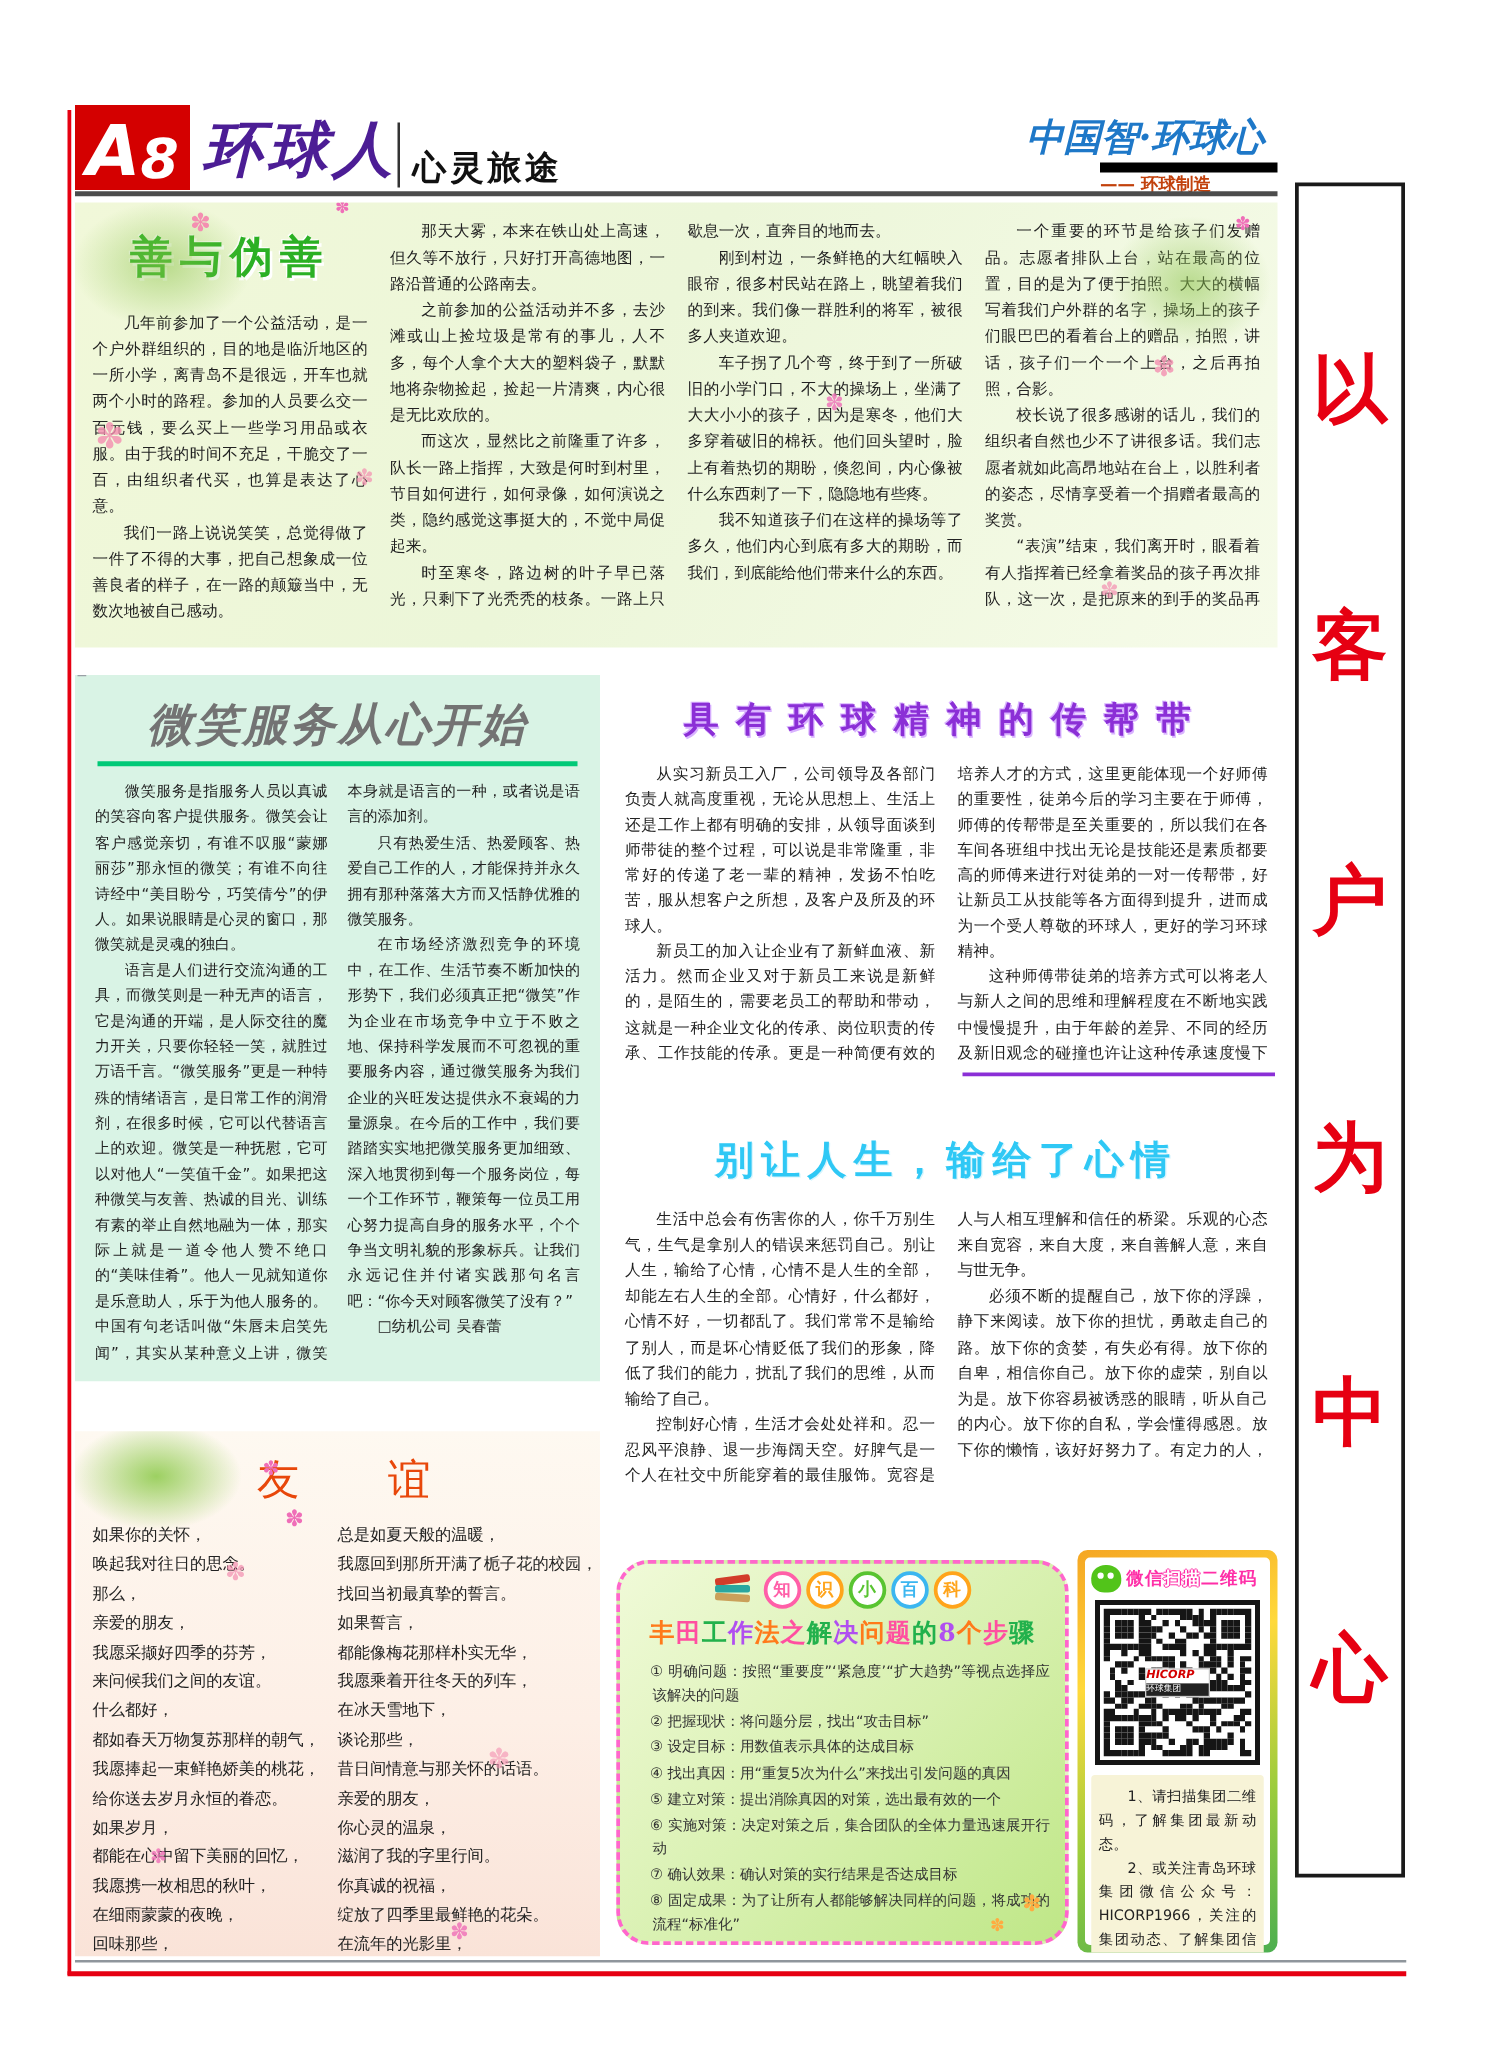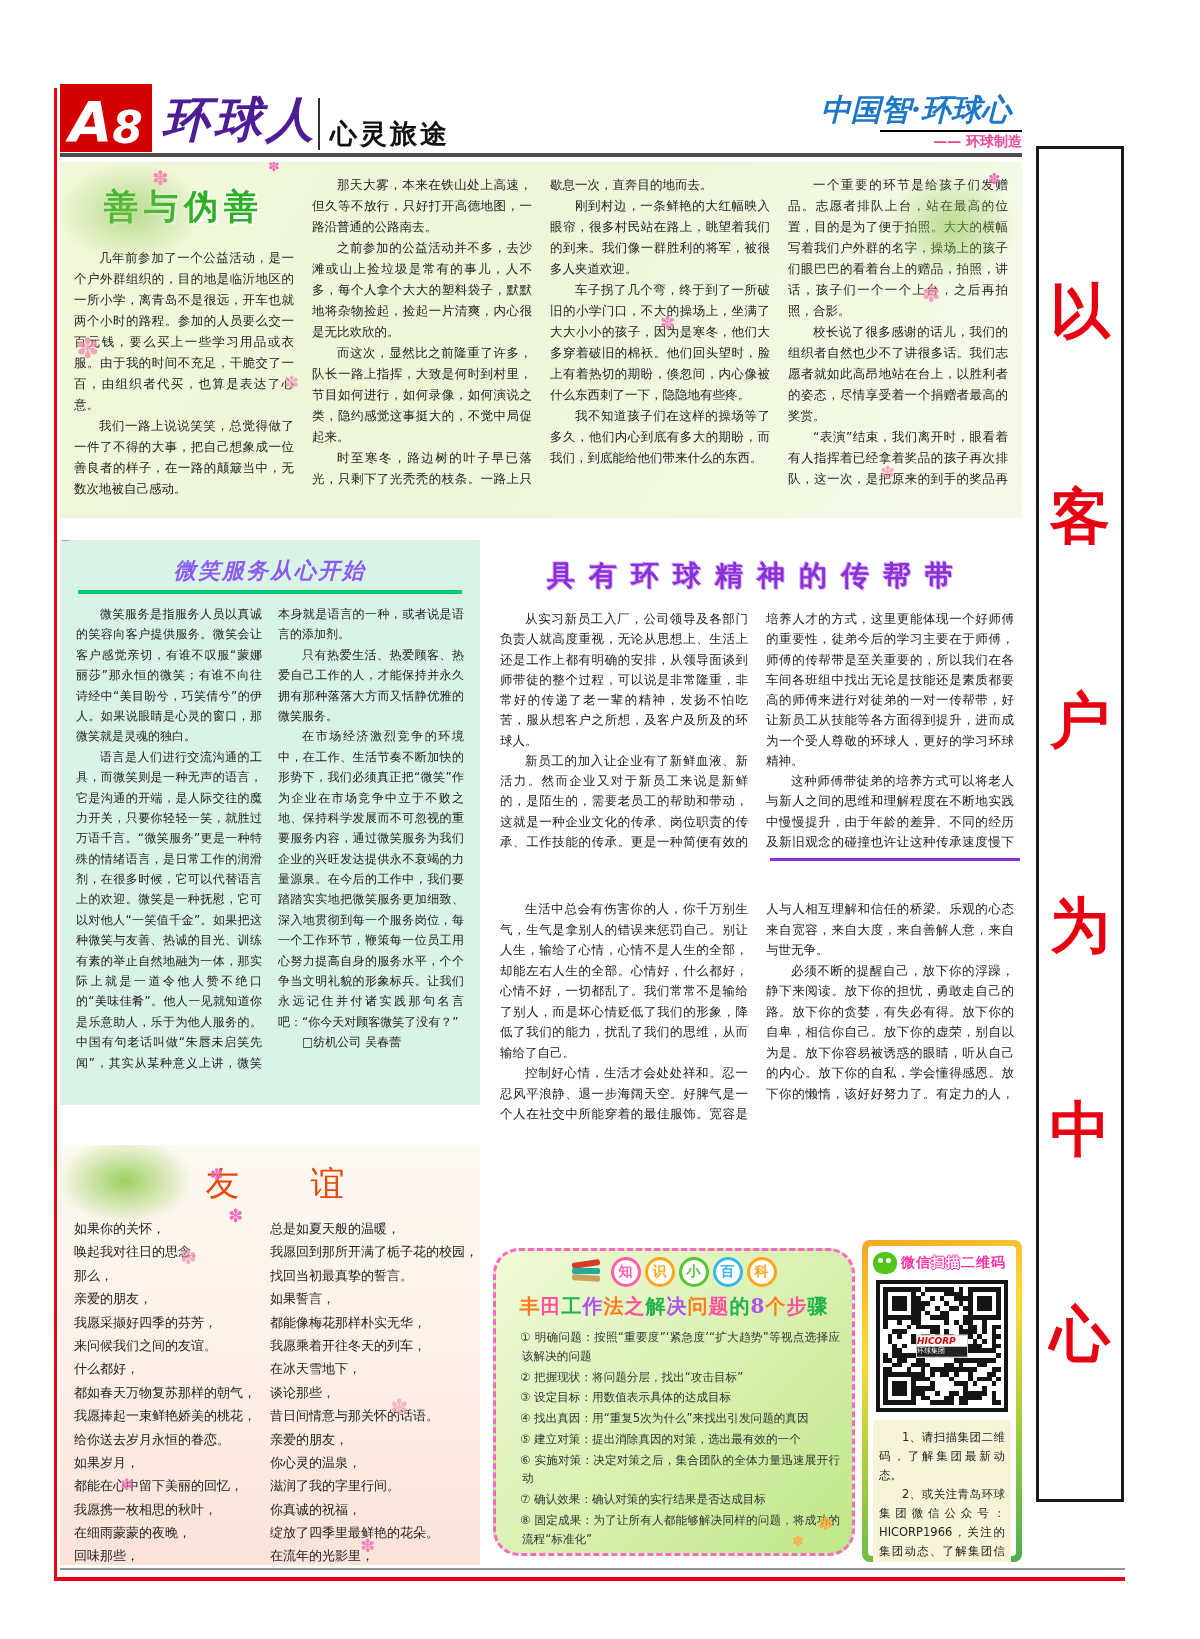--- a/index.html
+++ b/index.html
@@ -17,42 +17,42 @@
   .a8block{left:60px;top:84px;width:92px;height:68px;background:#d40000;color:#fff;
            display:flex;align-items:flex-end;justify-content:center;font-weight:bold;
            font-style:italic;line-height:1;padding-bottom:2px;}
   .a8block .a{font-size:56px;} .a8block .n8{font-size:44px;}
   .masthead{left:162px;top:88px;font-family:"DejaVu Serif",serif;font-weight:bold;
             font-style:italic;font-size:48px;color:#4c1d95;letter-spacing:4px;}
   .head-div{left:318px;top:98px;width:2px;height:52px;background:#333;}
   .section-name{left:330px;top:116px;font-size:27px;font-weight:bold;color:#111;letter-spacing:3px;}
   .brand{left:810px;top:90px;width:212px;text-align:center;color:#1e78c8;font-size:30px;
          font-weight:bold;font-style:italic;font-family:"DejaVu Serif",serif;}
-  .brand-sub{left:880px;top:130px;width:142px;text-align:right;color:#ec4899;
-             font-size:14px;font-weight:bold;border-top:2px solid #000000;padding-top:1px;}
+  .brand-sub{left:880px;top:130px;width:142px;text-align:left;color:#c2410c;
+             font-size:14px;font-weight:bold;border-top:8px solid #000000;padding-top:1px;}
 
   
   .cols p{margin:0;text-indent:2em;text-align:justify;}
   .byline{text-align:right;margin-top:8px;text-indent:0;}
   .contents{display:contents;}
 
   
   .panel-charity{left:60px;top:162px;width:962px;height:356px;overflow:hidden;
     background:linear-gradient(120deg,#f1f8d9 0%,#ecf6d9 45%,#f6fbe9 100%);padding:12px 14px;}
   .charity-cols{column-count:4;column-gap:18px;column-fill:auto;height:100%;
                 font-size:12.5px;line-height:1.68;}
   .charity-title{text-align:center;font-size:34px;font-weight:bold;color:#2bb024;
     font-family:"DejaVu Serif",serif;letter-spacing:6px;margin:4px 0 12px 0;
     text-shadow:2px 2px 0 #ffffff,-1px -1px 0 #ffffff;}
 
   
   .panel-smile{left:60px;top:540px;width:420px;height:565px;background:#d9f3e5;
                padding:14px 16px;overflow:hidden;}
-  .smile-title{text-align:center;font-size:22px;font-weight:bold;font-style:italic;
-    color:#8b5cf6;font-family:"DejaVu Serif",serif;letter-spacing:2px;margin:2px 0 4px 0;}
+  .smile-title{text-align:center;font-size:36px;font-weight:bold;font-style:italic;
+    color:#737373;font-family:"DejaVu Serif",serif;letter-spacing:2px;margin:2px 0 4px 0;}
   .smile-underline{height:4px;background:#00c977;margin:0 2px 10px 2px;}
   .smile-cols{column-count:2;column-gap:16px;column-fill:auto;height:calc(100% - 66px);
               font-size:12px;line-height:1.7;}
   .sq{width:10px;height:10px;background:#9aa0a6;}
 
   
   .panel-mentor{left:492px;top:545px;width:530px;height:330px;overflow:hidden;padding:6px 8px;}
   .mentor-title{text-align:center;font-size:28px;font-weight:bold;color:#8b2fd6;
     letter-spacing:14px;font-family:"DejaVu Serif",serif;margin:6px 0 14px 0;
     text-shadow:1px 1px 0 #d9b3ff,-1px -1px 0 #d9b3ff;}
@@ -189,20 +189,21 @@
 <div class="abs panel-mentor">
   <div class="mentor-title">具有环球精神的传帮带</div>
   <div class="mentor-cols cols">
     <div class="contents"><p>从实习新员工入厂，公司领导及各部门负责人就高度重视，无论从思想上、生活上还是工作上都有明确的安排，从领导面谈到师带徒的整个过程，可以说是非常隆重，非常好的传递了老一辈的精神，发扬不怕吃苦，服从想客户之所想，及客户及所及的环球人。</p><p>新员工的加入让企业有了新鲜血液、新活力。然而企业又对于新员工来说是新鲜的，是陌生的，需要老员工的帮助和带动，这就是一种企业文化的传承、岗位职责的传承、工作技能的传承。更是一种简便有效的培养人才的方式，这里更能体现一个好师傅的重要性，徒弟今后的学习主要在于师傅，师傅的传帮带是至关重要的，所以我们在各车间各班组中找出无论是技能还是素质都要高的师傅来进行对徒弟的一对一传帮带，好让新员工从技能等各方面得到提升，进而成为一个受人尊敬的环球人，更好的学习环球精神。</p><p>这种师傅带徒弟的培养方式可以将老人与新人之间的思维和理解程度在不断地实践中慢慢提升，由于年龄的差异、不同的经历及新旧观念的碰撞也许让这种传承速度慢下来，但是老人可以把自己的工作技能、技术传给新员工，新员工也可以将自己的新观念、新看法融入其中，相互讨论，相互帮助，使技能得到更好的提升，把环球精神满满传递下去。</p></div>
     
   </div>
 </div>
 <div class="abs mentor-divider"></div>
 
 <div class="abs panel-mood">
+  <div class="mood-title">别让人生，输给了心情</div>
   <div class="mood-cols cols">
     <div class="contents"><p>生活中总会有伤害你的人，你千万别生气，生气是拿别人的错误来惩罚自己。别让人生，输给了心情，心情不是人生的全部，却能左右人生的全部。心情好，什么都好，心情不好，一切都乱了。我们常常不是输给了别人，而是坏心情贬低了我们的形象，降低了我们的能力，扰乱了我们的思维，从而输给了自己。</p><p>控制好心情，生活才会处处祥和。忍一忍风平浪静、退一步海阔天空。好脾气是一个人在社交中所能穿着的最佳服饰。宽容是人与人相互理解和信任的桥梁。乐观的心态来自宽容，来自大度，来自善解人意，来自与世无争。</p><p>必须不断的提醒自己，放下你的浮躁，静下来阅读。放下你的担忧，勇敢走自己的路。放下你的贪婪，有失必有得。放下你的自卑，相信你自己。放下你的虚荣，别自以为是。放下你容易被诱惑的眼睛，听从自己的内心。放下你的自私，学会懂得感恩。放下你的懒惰，该好好努力了。有定力的人，前进有方向，遇事能淡定，为人显真诚，生活由己的安排。</p></div>
     
   </div>
 </div>
 
 <div class="abs panel-poem">
   <div class="leaf" style="left:-30px;top:-24px;width:190px;height:120px;background:radial-gradient(closest-side,rgba(124,195,50,.75),rgba(124,195,50,0) 72%);"></div>
   <span class="flower deep" style="left:150px;top:20px;font-size:16px;"></span>
   <span class="flower deep" style="left:168px;top:60px;font-size:18px;"></span>

